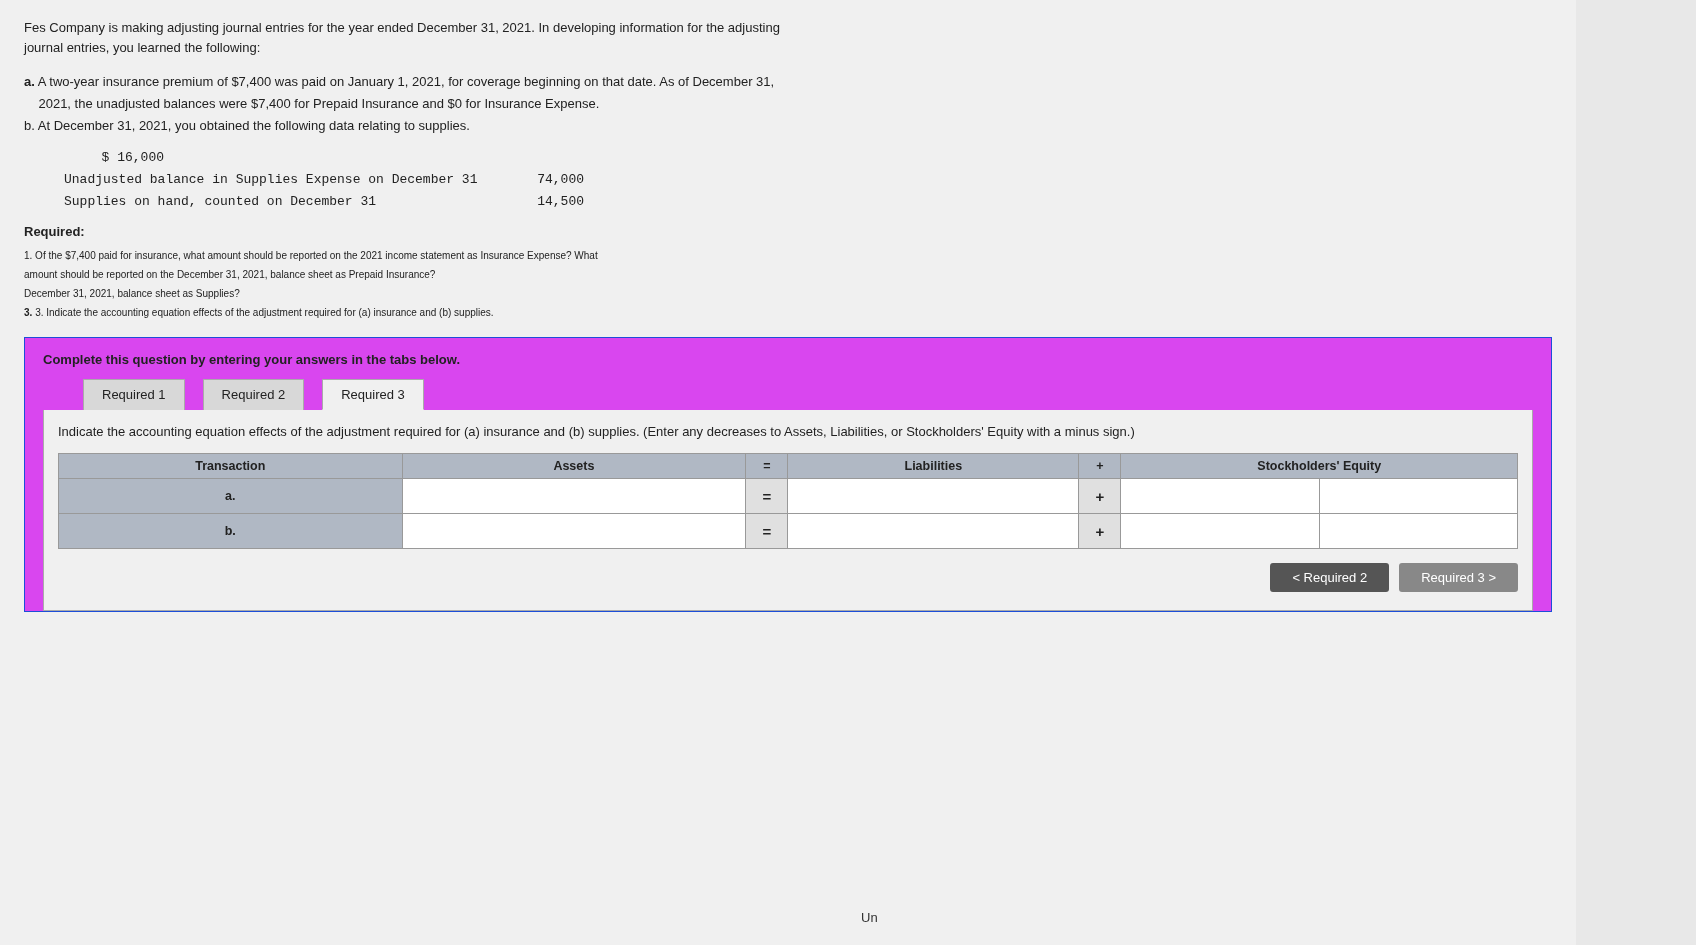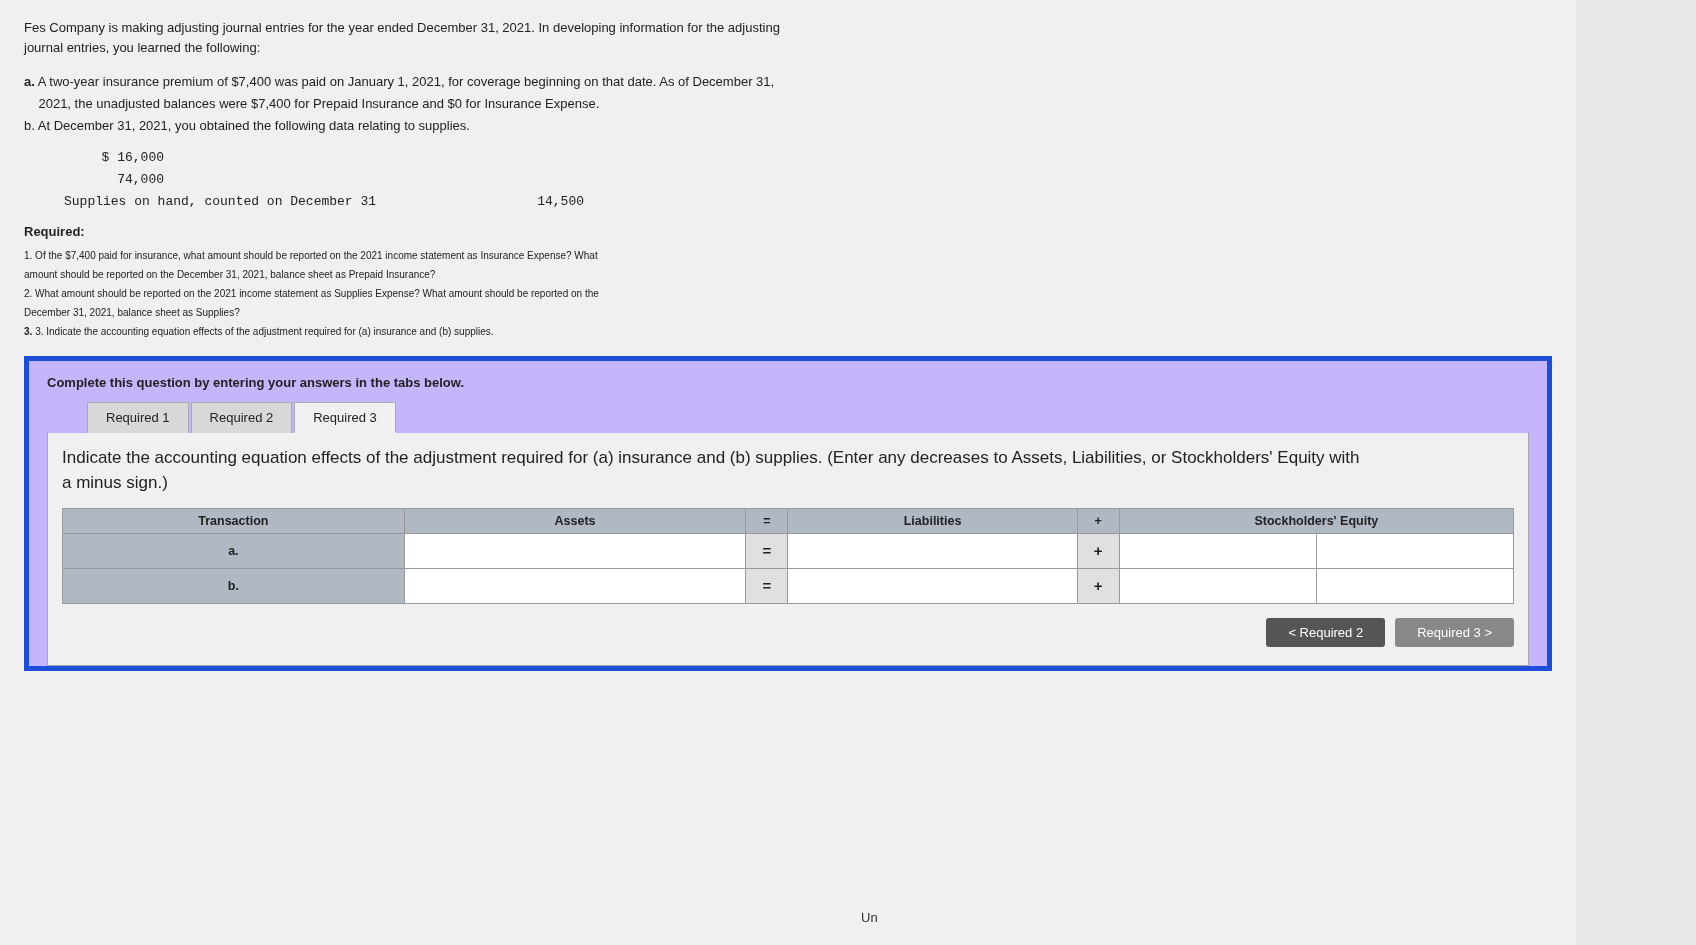--- a/index.html
+++ b/index.html
@@ -54,33 +54,33 @@
     .questions {
       font-size: 10px;
       line-height: 1.7;
       max-width: 1200px;
       margin-bottom: 16px;
     }
     .questions p {
       margin-bottom: 2px;
     }
     .complete-box {
-      background: #c4b5fd;
-      border: 5px solid #1d4ed8;
+      background: #d946ef;
+      border: 1px solid #1d4ed8;
       padding: 14px 18px 0 18px;
       margin-bottom: 0;
     }
     .complete-title {
       font-weight: bold;
       font-size: 13px;
       margin-bottom: 12px;
     }
     .tabs-row {
       display: flex;
-      gap: 0;
+      gap: 16px;
       border-bottom: none;
       padding-left: 40px;
     }
     .tab {
       padding: 7px 18px;
       border: 1px solid #aaa;
       border-bottom: none;
       background: #d8d8d8;
       font-size: 13px;
       cursor: pointer;
@@ -93,21 +93,21 @@
       position: relative;
       z-index: 2;
     }
     .tab-content {
       background: #f0f0f0;
       border: 1px solid #aaa;
       border-top: none;
       padding: 12px 14px 14px 14px;
     }
     .tab-instruction {
-      font-size: 17px;
+      font-size: 13px;
       margin-bottom: 12px;
       max-width: 1300px;
       line-height: 1.5;
     }
     
     .eq-table {
       border-collapse: collapse;
       width: 100%;
       padding-left: 18px;
     }
@@ -210,34 +210,34 @@
     <span>A two-year insurance premium of $7,400 was paid on January 1, 2021, for coverage beginning on that date. As of December 31,</span><br>
     &nbsp;&nbsp;&nbsp;&nbsp;<span>2021, the unadjusted balances were $7,400 for Prepaid Insurance and $0 for Insurance Expense.</span><br>
     <span>b. At December 31, 2021, you obtained the following data relating to supplies.</span>
   </div>
 
   <div class="monospace-block">
     <div class="row">
       <span class="value">$  16,000</span>
     </div>
     <div class="row">
+      <span class="label">Unadjusted balance in Supplies Expense on December 31</span>
       <span class="value">74,000</span>
     </div>
     <div class="row">
       <span class="label">Supplies on hand, counted on December 31</span>
       <span class="value">14,500</span>
     </div>
   </div>
 
   <div class="required-label">Required:</div>
 
   <div class="questions">
     <p>1. Of the $7,400 paid for insurance, what amount should be reported on the 2021 income statement as Insurance Expense? What</p>
     <p>   amount should be reported on the December 31, 2021, balance sheet as Prepaid Insurance?</p>
-    <p>2. What amount should be reported on the 2021 income statement as Supplies Expense? What amount should be reported on the</p>
     <p>   December 31, 2021, balance sheet as Supplies?</p>
     <p>
       <strong>3.</strong> <span>3. Indicate the accounting equation effects of the adjustment required for (a) insurance and (b) supplies.</span>
     </p>
   </div>
 
   <div class="complete-box">
     <div class="complete-title">Complete this question by entering your answers in the tabs below.</div>
 
     <div class="tabs-row">

